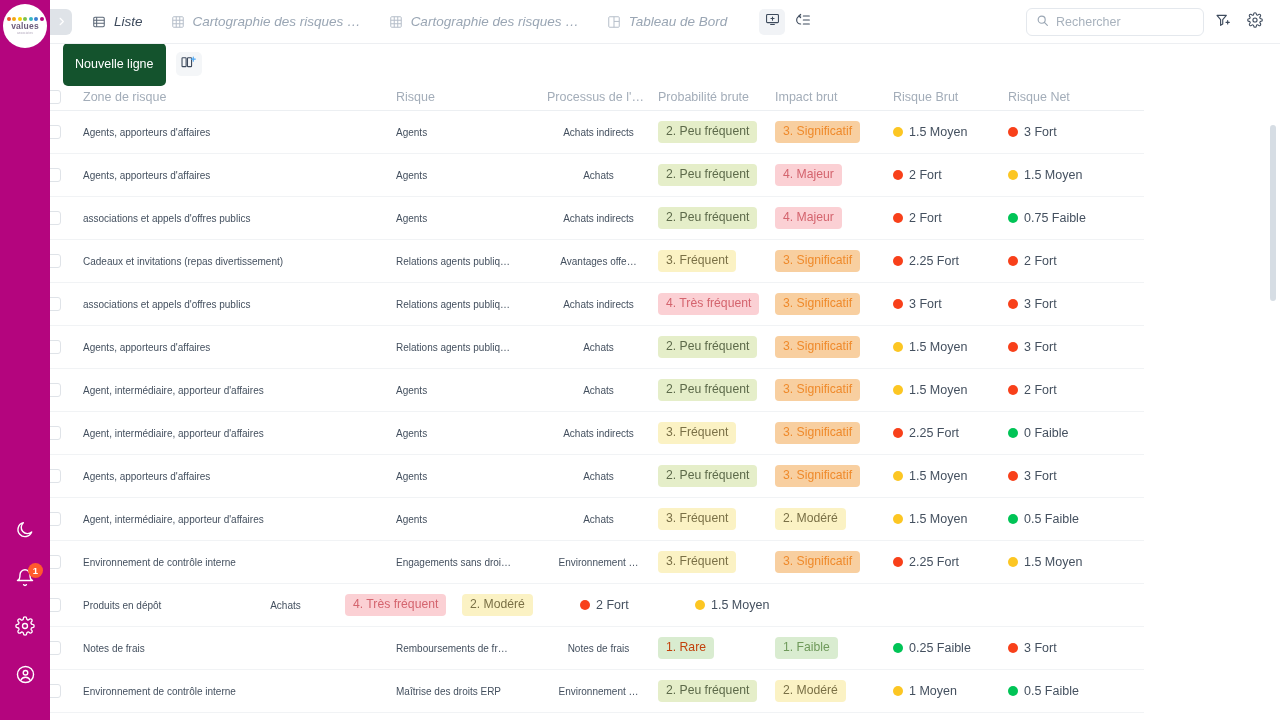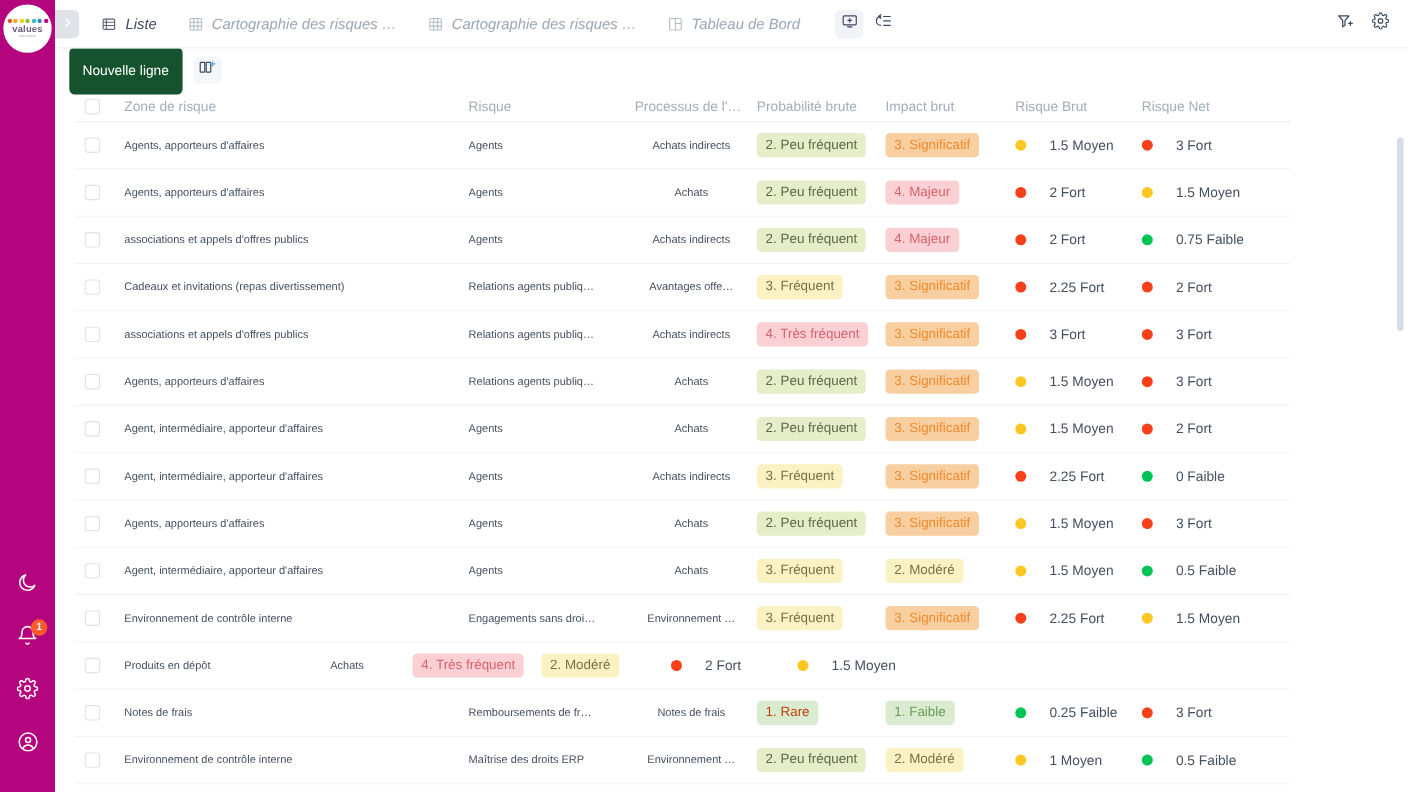--- a/index.html
+++ b/index.html
@@ -122,21 +122,21 @@
   }
   #add-col-btn {
     width: 26px; height: 24px; border-radius: 5px;
     background: #f4f6f8;
     display: flex; align-items: center; justify-content: center;
     cursor: pointer;
   }
 
   
   #table-wrap {
-    position: absolute; left: 68px; top: 84px;
+    position: absolute; left: 38px; top: 84px;
     width: 1106px; height: 636px;
     overflow: hidden; background: #fff;
   }
   .trow {
     display: flex; align-items: center;
     height: 43px;
     border-bottom: 1px solid #f1f3f5;
     padding-left: 9px;
   }
   #thead-row {
@@ -167,21 +167,21 @@
     white-space: nowrap; overflow: hidden; text-overflow: ellipsis;
     padding-right: 8px;
   }
   .badge {
     display: inline-block;
     padding: 4px 8px 5px;
     border-radius: 4px;
     font-size: 12.2px; line-height: 1;
     white-space: nowrap;
   }
-  .dotcell { display: flex; align-items: center; gap: 21px; }
+  .dotcell { display: flex; align-items: center; gap: 6px; }
   .dot { width: 10px; height: 10px; border-radius: 50%; flex: 0 0 10px; }
   .dotlabel { font-size: 12.5px; color: #44505f; white-space: nowrap; }
 
   
   #vscroll {
     position: absolute; right: 4px; top: 125px;
     width: 6px; height: 176px;
     background: #d6dde4; border-radius: 3px;
     z-index: 25; cursor: pointer;
   }
@@ -308,20 +308,29 @@
         <svg width="16" height="16" viewBox="0 0 24 24" fill="none" stroke="#3d4a5c" stroke-width="1.7" stroke-linecap="round" stroke-linejoin="round">
           <path d="M11 6h9M11 12h9M11 18h9"></path>
           <path d="M7 6a4 4 0 1 0 0 12"></path>
           <path d="M7 3.5 4.2 6 7 8.5"></path>
         </svg>
       </span>
     </div>
   </div>
 
   <div id="topbar-right">
+    <div id="search-box">
+      <span>
+        <svg width="13" height="13" viewBox="0 0 24 24" fill="none" stroke="#9aa6b4" stroke-width="2.1" stroke-linecap="round">
+          <circle cx="10.5" cy="10.5" r="6.5"></circle>
+            <path d="M15.5 15.5 21 21"></path>
+        </svg>
+      </span>
+      <input type="text" placeholder="Rechercher" style="">
+    </div>
     <div class="tb-icon">
       <span>
         <svg width="16" height="16" viewBox="0 0 24 24" fill="none" stroke="#3d4a5c" stroke-width="1.7" stroke-linecap="round" stroke-linejoin="round">
           <path d="M3 5h14l-5.4 6.4V18l-3.2 2v-8.6z"></path>
             <path d="M19 13v5M16.5 15.5h5"></path>
         </svg>
       </span>
     </div>
     <div class="tb-icon">
       <span>

